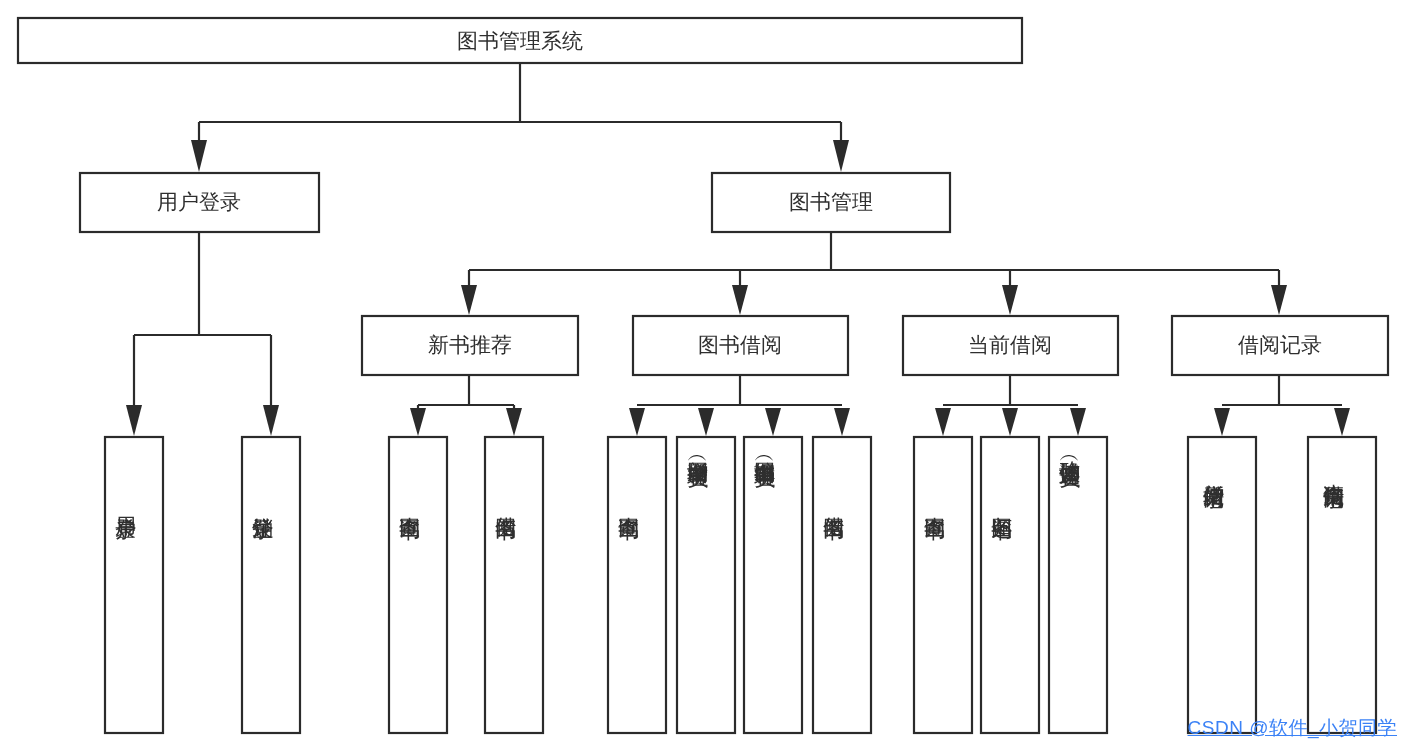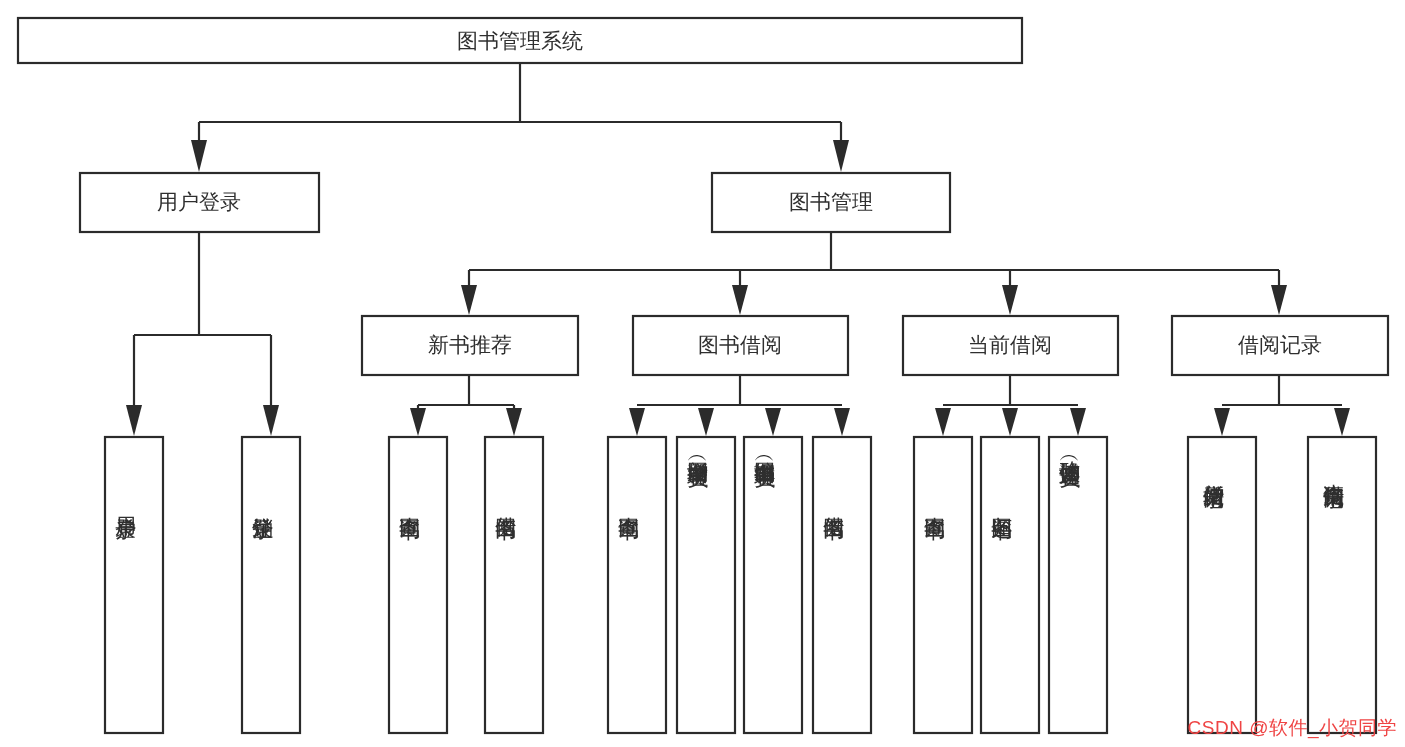--- a/index.html
+++ b/index.html
@@ -59,24 +59,25 @@
     dominant-baseline: hanging;
     text-anchor: start;
     letter-spacing: 1px;
   }
   .watermark-text {
     position: absolute;
     right: 8px;
     bottom: 6px;
     font-family: "Liberation Sans", "DejaVu Sans", sans-serif;
     font-size: 19px;
-    color: #ef4444;
+    color: #3b82f6;
     white-space: nowrap;
     user-select: none;
     letter-spacing: 0.5px;
+    text-decoration: underline;
   }
 </style>
 </head>
 <body>
 
 <div id="diagram-root">
 
   <svg id="diagram-svg" viewBox="0 0 1405 747" xmlns="http://www.w3.org/2000/svg">
 
     <g>

